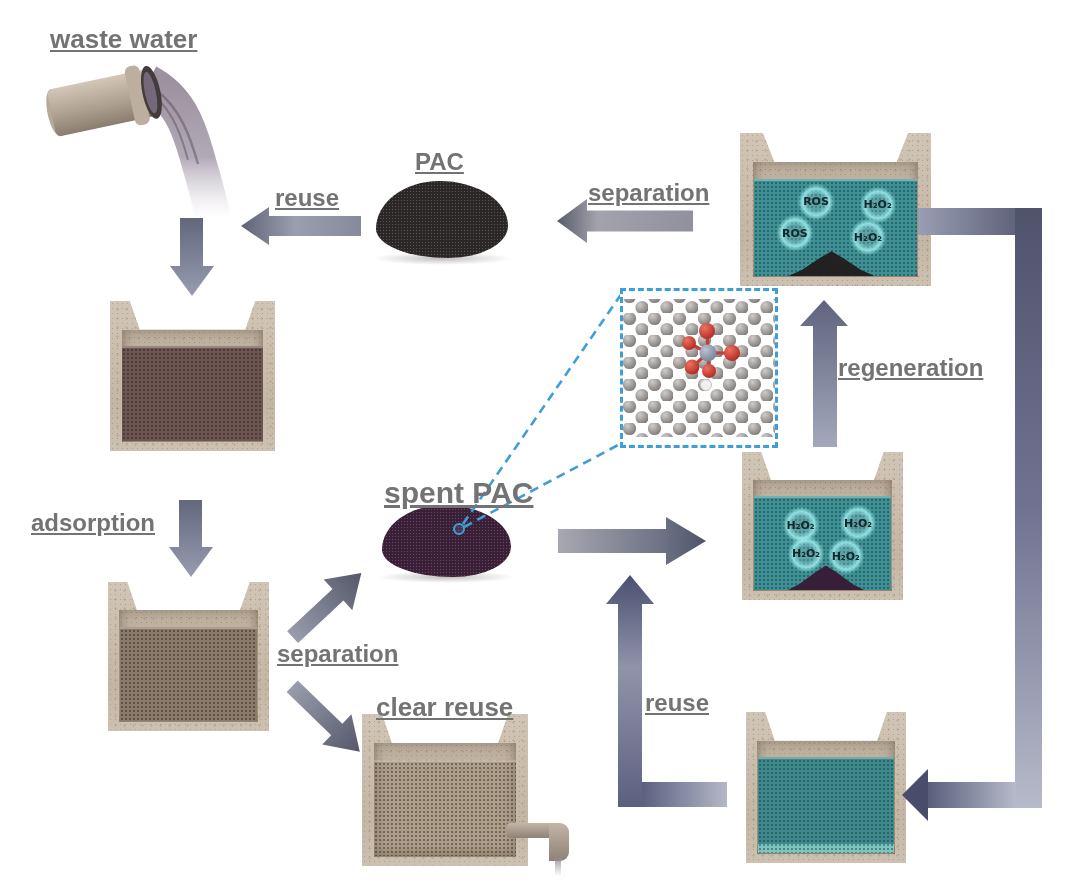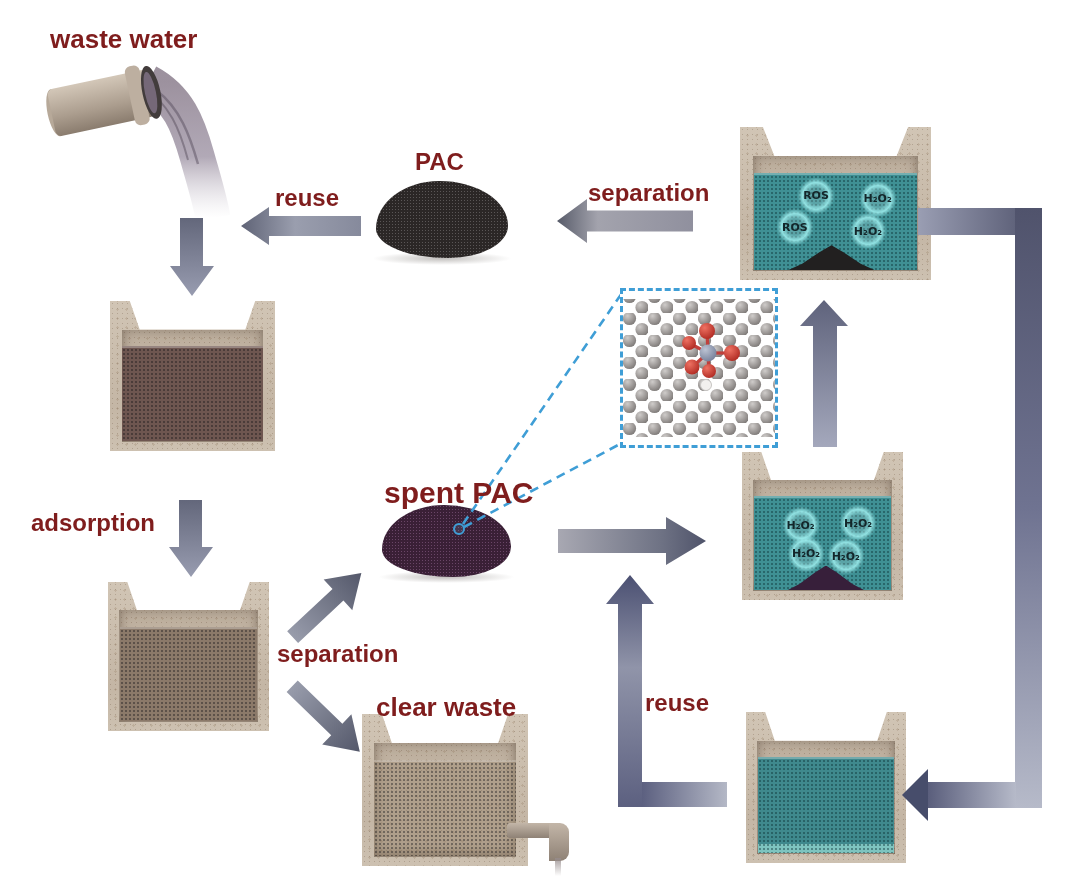--- a/index.html
+++ b/index.html
@@ -1,19 +1,19 @@
 <!DOCTYPE html>
 <html><head>
 <meta charset="utf-8">
 <style>
   html,body{margin:0;padding:0;background:#fff;}
   #canvas{position:relative;width:1080px;height:896px;background:#fff;overflow:hidden;
           font-family:"Liberation Sans","DejaVu Sans",sans-serif;}
-  .lbl{position:absolute;z-index:8;font-weight:bold;color:#7f1d1d;font-size:24px;white-space:nowrap;
-       letter-spacing:0px;}
+  .lbl{position:absolute;z-index:8;font-weight:bold;color:#737373;font-size:24px;white-space:nowrap;
+       letter-spacing:0px;text-decoration:underline;}
   
   .tank{position:absolute;z-index:3;}
   .tank-body{position:absolute;inset:0;
     clip-path:polygon(0 0,12% 0,18% 19%,82% 19%,88% 0,100% 0,100% 100%,0 100%);
     background:linear-gradient(180deg,#d1c5b5,#c4b6a5 70%,#cdc1b1);}
   .tank-back{position:absolute;left:7%;right:7%;top:19%;bottom:6%;background:#c0b2a1;
     box-shadow:inset 0 0 14px rgba(95,80,65,.5),inset 0 -5px 7px rgba(95,80,65,.3);}
   .speck-con::after{content:"";position:absolute;inset:0;pointer-events:none;opacity:.5;
     background-image:radial-gradient(rgba(80,55,35,.45) .7px,transparent 1px),
                      radial-gradient(rgba(120,90,60,.35) 1px,transparent 1.3px);
@@ -99,21 +99,21 @@
 
   <div class="tank" style="left:362px;top:714px;width:166px;height:152px;">
     <div class="tank-body speck-con"></div>
     <div class="tank-back speck-con"></div>
     <div class="tank-water" style="background:rgba(148,128,106,.38);"></div>
   </div>
   <div class="outlet" style="left:507px;top:823px;width:50px;height:15px;border-radius:3px;"></div>
   <div class="outlet" style="left:549px;top:823px;width:20px;height:38px;border-radius:0 9px 9px 0;"></div>
   <div class="outlet-stream" style="left:555px;top:858px;height:18px;"></div>
 
-  <div class="tank" style="left:740px;top:127px;width:191px;height:153px;">
+  <div class="tank" style="left:740px;top:133px;width:191px;height:153px;">
     <div class="tank-body speck-con"></div>
     <div class="tank-back speck-con"></div>
     <div class="tank-water water-teal" style="background:#3f9094;">
       <div class="bub" style="left:38%;top:22%;">
           <span>ROS</span>
         </div>
       <div class="bub" style="left:76%;top:25%;">
           <span>H₂O₂</span>
         </div>
       <div class="bub" style="left:25%;top:55%;">
@@ -327,16 +327,17 @@
     </svg>
   </div>
 
   <div class="lbl" style="left:50px;top:24px;font-size:26px;">waste water</div>
   <div class="lbl" style="left:275px;top:184px;">reuse</div>
   <div class="lbl" style="left:415px;top:148px;font-size:24px;">PAC</div>
   <div class="lbl" style="left:588px;top:179px;">separation</div>
   <div class="lbl" style="left:31px;top:509px;text-align:center;">adsorption</div>
   <div class="lbl" style="left:277px;top:640px;">separation</div>
   <div class="lbl" style="left:384px;top:476px;font-size:30px;">spent PAC</div>
-  <div class="lbl" style="left:376px;top:692px;font-size:26px;">clear waste</div>
+  <div class="lbl" style="left:376px;top:692px;font-size:26px;">clear reuse</div>
+  <div class="lbl" style="left:838px;top:354px;">regeneration</div>
   <div class="lbl" style="left:645px;top:689px;">reuse</div>
 
 </div>
 
 </body></html>

